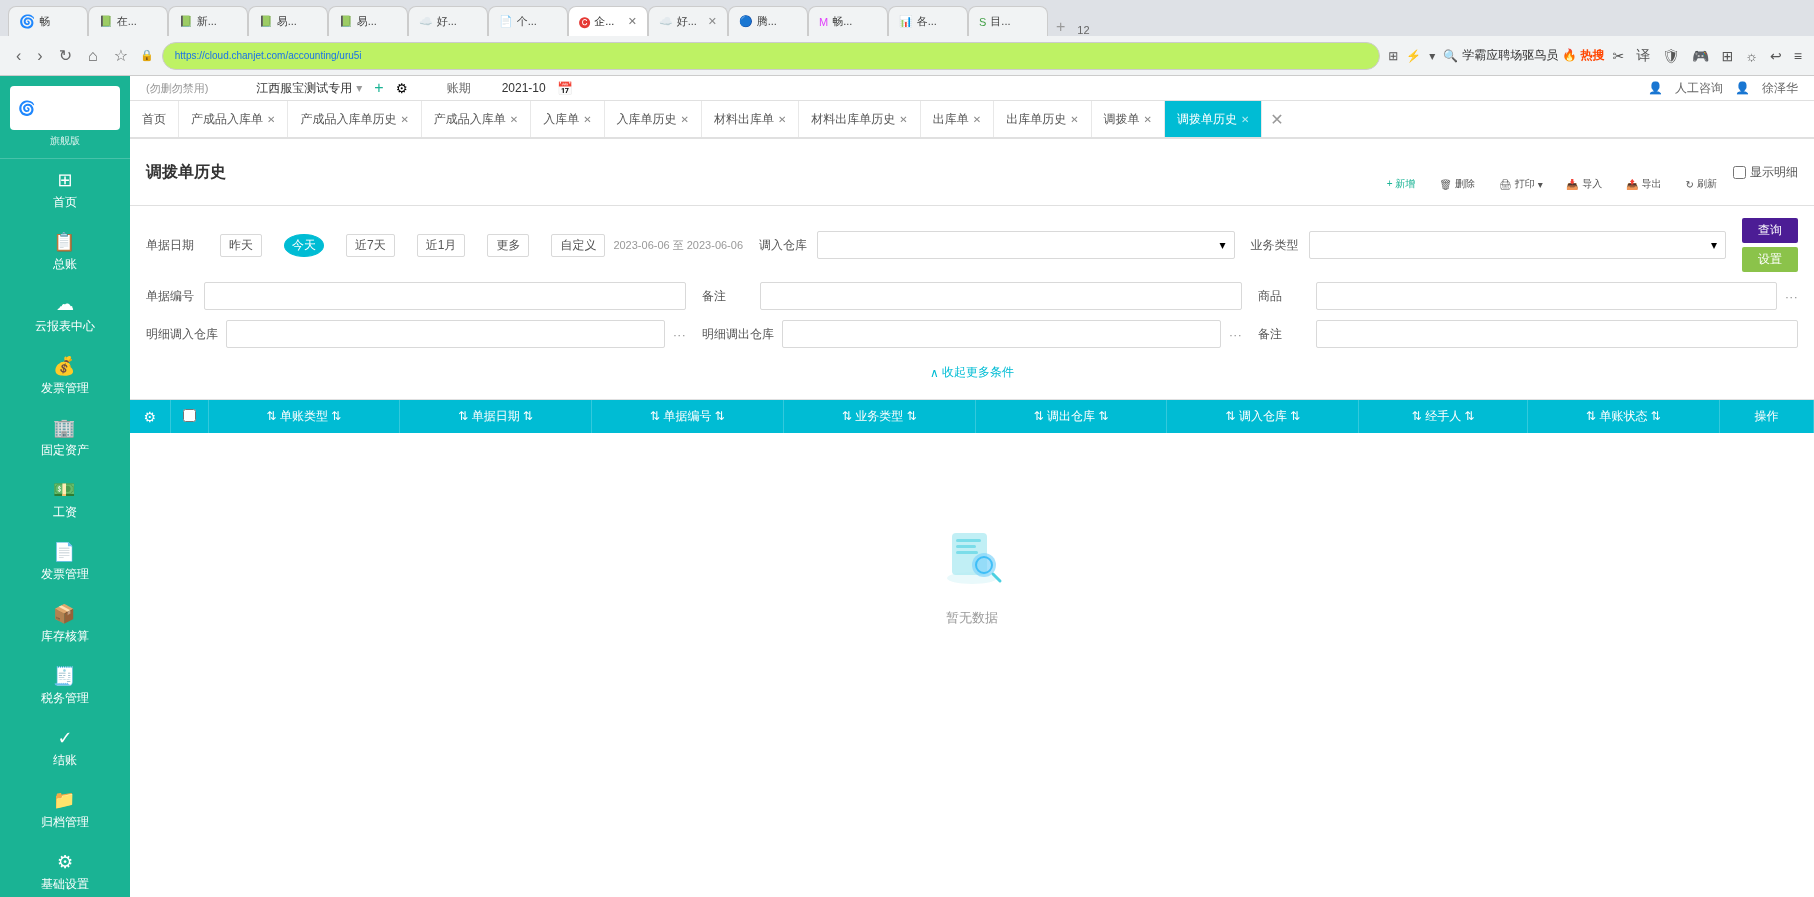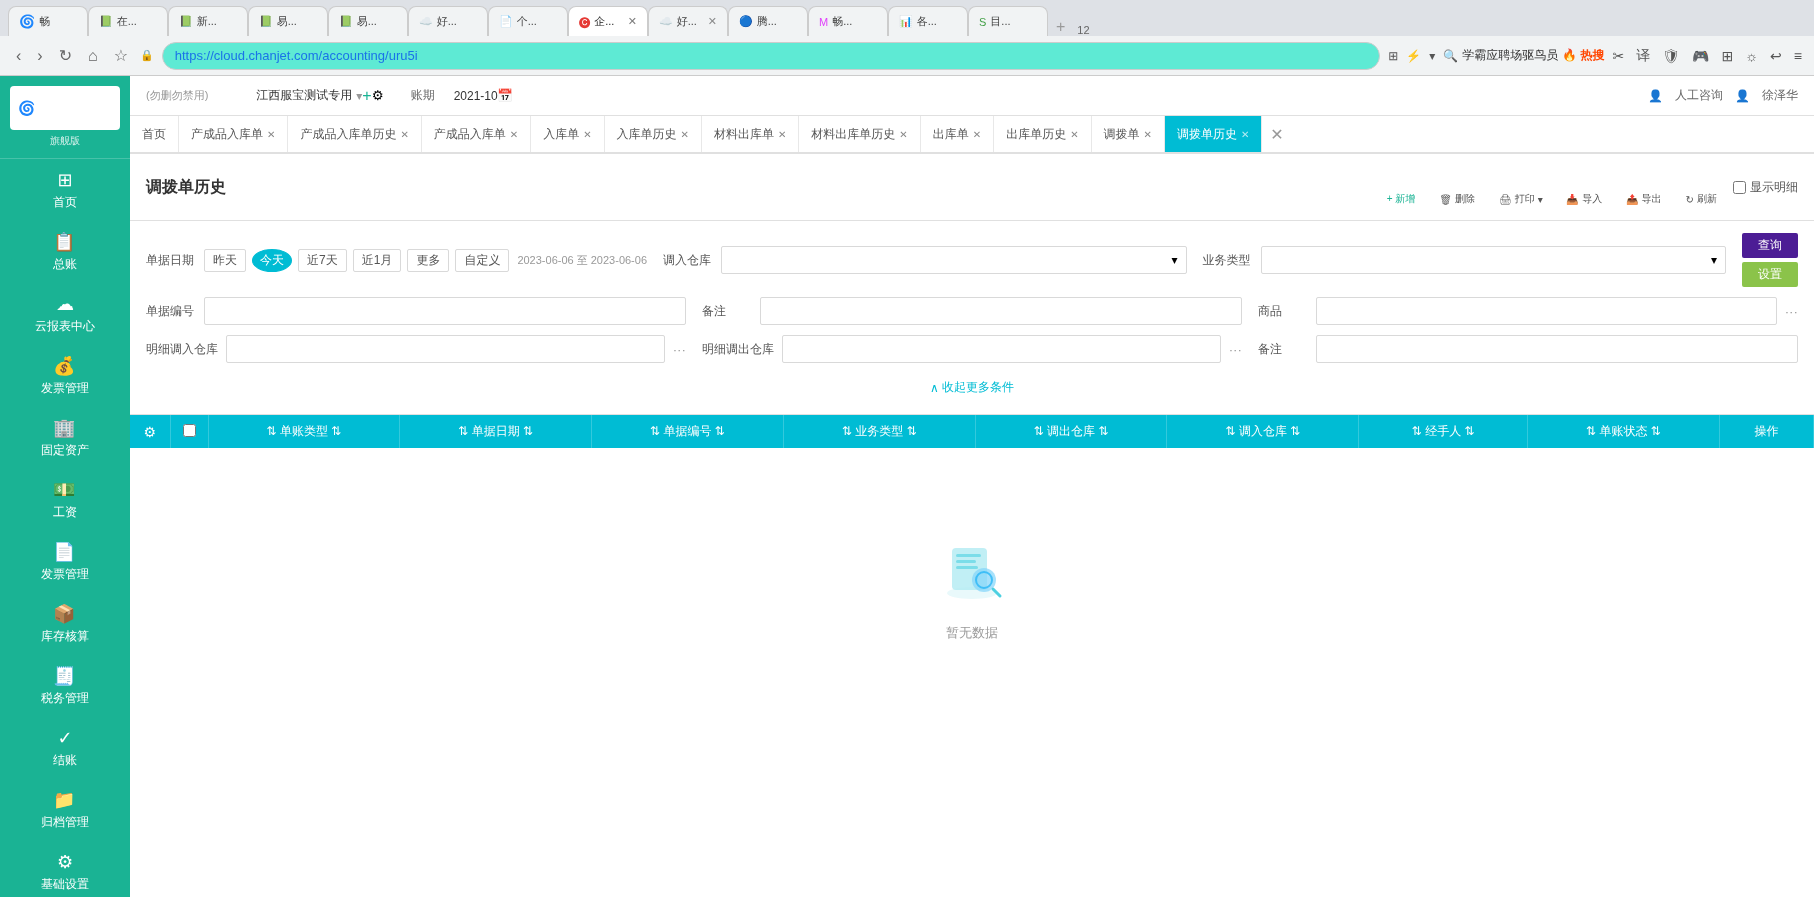--- a/index.html
+++ b/index.html
@@ -7,41 +7,41 @@
 
     
     .browser-chrome { background: #dee1e6; width: 100%; }
     .tab-bar { display: flex; align-items: flex-end; height: 36px; background: #dee1e6; padding: 0 8px; gap: 0; overflow: hidden; }
     .browser-tab { display: flex; align-items: center; height: 30px; padding: 0 10px; background: #f1f3f4; border-radius: 8px 8px 0 0; font-size: 12px; color: #444; max-width: 160px; min-width: 80px; gap: 4px; border: 1px solid #ccc; border-bottom: none; cursor: pointer; white-space: nowrap; overflow: hidden; }
     .browser-tab.active { background: #fff; color: #222; }
     .browser-tab .tab-close { margin-left: auto; opacity: 0.6; font-size: 11px; }
 
     .address-bar { display: flex; align-items: center; height: 40px; padding: 4px 12px; gap: 8px; background: #f1f3f4; border-bottom: 1px solid #ccc; }
     .nav-btn { background: none; border: none; cursor: pointer; color: #666; font-size: 16px; padding: 4px; border-radius: 50%; }
-    .url-bar { flex: 1; height: 28px; border: 1px solid #ccc; border-radius: 14px; padding: 0 12px; font-size: 13px; background: #5eead4; color: #1a73e8; }
+    .url-bar { flex: 1; height: 28px; border: 1px solid #ccc; border-radius: 14px; padding: 0 12px; font-size: 10px; background: #bef264; color: #1a73e8; }
     .search-bar { display: flex; align-items: center; gap: 4px; font-size: 12px; color: #333; }
     .hot-tag { color: #ff4500; font-weight: bold; }
     .toolbar-icons { display: flex; gap: 12px; align-items: center; color: #555; font-size: 14px; }
 
     
     .app-container { display: flex; height: calc(897px - 76px); }
 
     
     .sidebar { width: 130px; background: #1ab394; display: flex; flex-direction: column; align-items: stretch; flex-shrink: 0; }
     .sidebar-logo { background: #1ab394; padding: 10px; display: flex; flex-direction: column; align-items: center; border-bottom: 1px solid rgba(255,255,255,0.2); }
     .sidebar-logo-text { color: #fff; font-size: 14px; font-weight: bold; text-align: center; line-height: 1.3; }
     .sidebar-logo-sub { color: rgba(255,255,255,0.8); font-size: 10px; }
     .sidebar-item { display: flex; flex-direction: column; align-items: center; padding: 10px 0; color: #fff; cursor: pointer; font-size: 12px; gap: 3px; }
     .sidebar-item .icon { font-size: 18px; }
 
     
     .main-content { flex: 1; display: flex; flex-direction: column; background: #f0f2f5; overflow: hidden; }
 
     
-    .top-bar { background: #fff; padding: 6px 16px; display: flex; align-items: center; border-bottom: 1px solid #e0e0e0; height: 40px; }
+    .top-bar { background: #fff; padding: 6px 16px; display: flex; align-items: center; gap: 12px; border-bottom: 1px solid #e0e0e0; height: 25px; }
     .company-selector { display: flex; align-items: center; gap: 4px; color: #666; font-size: 12px; }
     .company-name { color: #333; font-size: 12px; margin-left: 44px; }
     .period-label { color: #666; font-size: 12px; margin-left: 27px; }
     .period-value { color: #333; font-size: 12px; margin-left: 19px; }
     .top-bar-right { margin-left: auto; display: flex; align-items: center; gap: 12px; color: #666; font-size: 12px; }
 
     
     .tab-nav { background: #fff; display: flex; align-items: center; overflow-x: auto; border-bottom: 2px solid #e0e0e0; height: 38px; }
     .tab-nav::-webkit-scrollbar { height: 3px; }
     .page-tab { display: flex; align-items: center; padding: 0 12px; height: 38px; font-size: 12px; color: #555; cursor: pointer; white-space: nowrap; gap: 4px; border-right: 1px solid #e8e8e8; }
@@ -56,21 +56,21 @@
     .action-btn { display: flex; align-items: center; gap: 3px; padding: 4px 8px; background: none; border: none; cursor: pointer; color: #555; font-size: 10px; margin-top: 24px; }
     .show-all-checkbox { display: flex; align-items: center; gap: 4px; font-size: 12px; color: #555; }
 
     
     .search-area { background: #fff; padding: 12px 16px; border-bottom: 1px solid #e0e0e0; }
     .search-row { display: flex; align-items: center; gap: 16px; margin-bottom: 10px; }
     .search-field { display: flex; align-items: center; gap: 8px; flex: 1; }
     .search-label { color: #555; font-size: 12px; white-space: nowrap; min-width: 50px; }
     .search-input { flex: 1; height: 28px; border: 1px solid #d9d9d9; border-radius: 2px; padding: 0 8px; font-size: 12px; }
     .date-filter { display: flex; align-items: center; gap: 6px; }
-    .date-btn { padding: 2px 8px; font-size: 12px; border: 1px solid #d9d9d9; background: #fff; cursor: pointer; border-radius: 2px; color: #555; }
+    .date-btn { padding: 2px 8px; font-size: 12px; border: 1px solid #d9d9d9; background: #fff; cursor: pointer; border-radius: 2px; color: #555; margin-left: 16px; }
     .date-btn.active { background: #00bcd4; color: #fff; border-color: #00bcd4; border-radius: 50%; padding: 2px 7px; }
     .date-range { font-size: 11px; color: #999; }
     .dropdown-field { flex: 1; height: 28px; border: 1px solid #d9d9d9; border-radius: 2px; padding: 0 8px; font-size: 12px; display: flex; align-items: center; justify-content: space-between; background: #fff; cursor: pointer; }
     .collapse-btn { display: flex; justify-content: center; padding: 6px; }
     .collapse-link { color: #00bcd4; font-size: 12px; cursor: pointer; display: flex; align-items: center; gap: 3px; }
 
     
     .table-container { flex: 1; overflow: auto; background: #fff; }
     .data-table { width: 100%; border-collapse: collapse; }
     .data-table thead tr { background: #00bcd4; color: #fff; }

